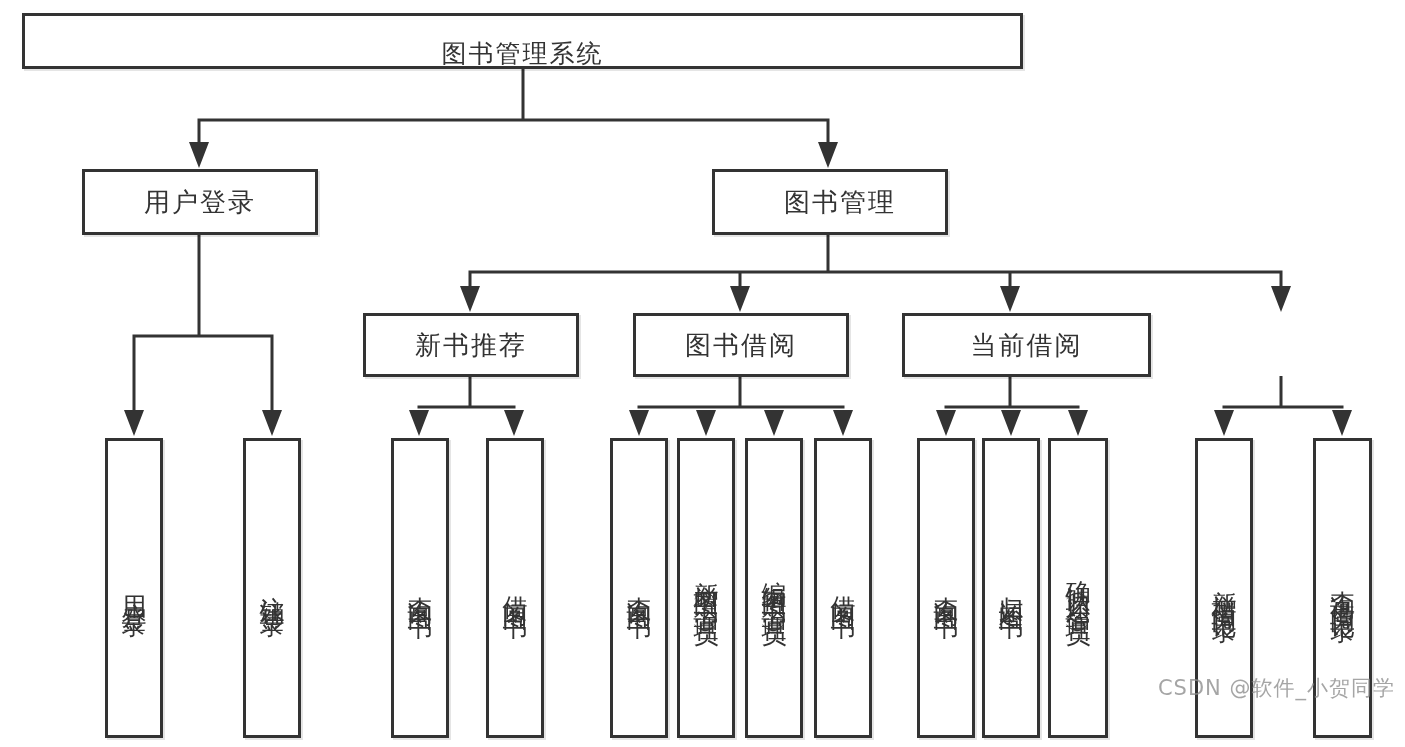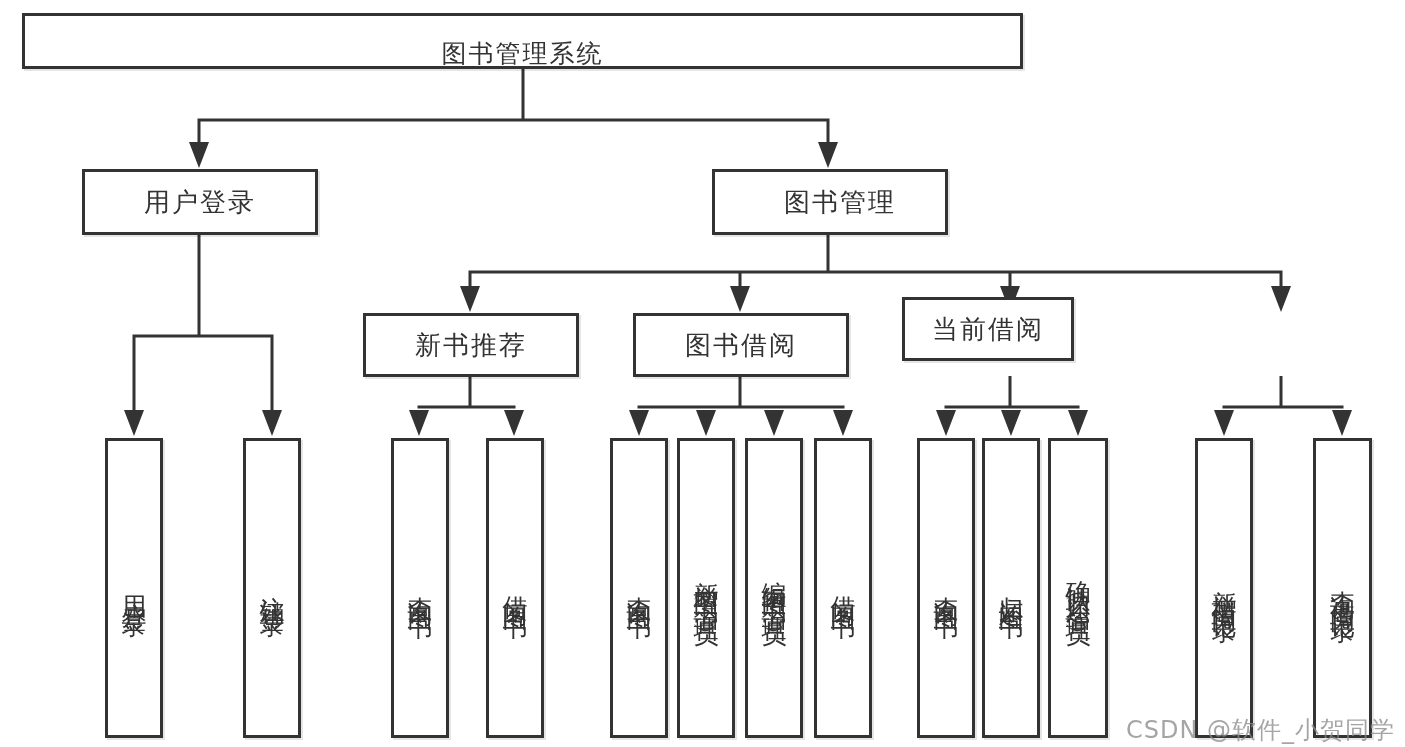--- a/index.html
+++ b/index.html
@@ -18,33 +18,33 @@
   .leaf .vlabel {
     writing-mode:vertical-rl; text-orientation:mixed;
     font-size:25px; letter-spacing:6px; line-height:1;
   }
   
   .p-root        { left:22px;   top:13px;  width:1001px; height:56px; }
   .p-user-login  { left:82px;   top:169px; width:236px;  height:66px; }
   .p-book-mgmt   { left:712px;  top:169px; width:236px;  height:66px;padding-left:20px; }
   .p-new-books   { left:363px;  top:313px; width:216px;  height:64px; }
   .p-book-borrow { left:633px;  top:313px; width:216px;  height:64px; }
-  .p-cur-borrow  { left:902px;  top:297px; width:172px;  height:64px; }
+  .p-cur-borrow  { left:902px;  top:313px; width:249px;  height:64px; }
   .p-records     { left:1173px; top:313px; width:216px;  height:64px; }
   .leaf { top:438px; width:58px; height:300px; }
   .p-l0  { left:105px; }  .p-l1  { left:243px; }
   .p-l2  { left:391px; }  .p-l3  { left:486px; }
   .p-l4  { left:610px; }  .p-l5  { left:677px; }
   .p-l6  { left:745px; }  .p-l7  { left:814px; }
   .p-l8  { left:917px; }  .p-l9  { left:982px; }
   .p-l10 { left:1048px; width:60px; }
   .p-l11 { left:1195px; } .p-l12 { left:1313px; width:59px; }
   .watermark {
-    position:absolute; right:10px; top:714px; z-index:5;
-    font-size:24px; letter-spacing:1px; color:rgba(140,140,140,0.78);
+    position:absolute; right:10px; top:674px; z-index:5;
+    font-size:21px; letter-spacing:1px; color:rgba(140,140,140,0.78);
     white-space:nowrap;
   }
 </style>
 </head>
 <body>
 
 <div class="canvas">
 
   <svg class="connectors" width="1405" height="747" viewBox="0 0 1405 747">
     <path d="M523 68V121M197.5 120H829.5M199 120V146M828 120V146M199 234V337M132.5 336H273.5M134 336V414M272 336V414M828 234V273M468.5 272H1282.5M470 272V290M740 272V290M1010 272V290M1281 272V290M470 376V408M417.5 407H515.5M740 376V408M637.5 407H844.5M1010 376V408M944.5 407H1079.5M1281 376V408M1222.5 407H1343.5" stroke="#333333" stroke-width="3" fill="none"></path>

